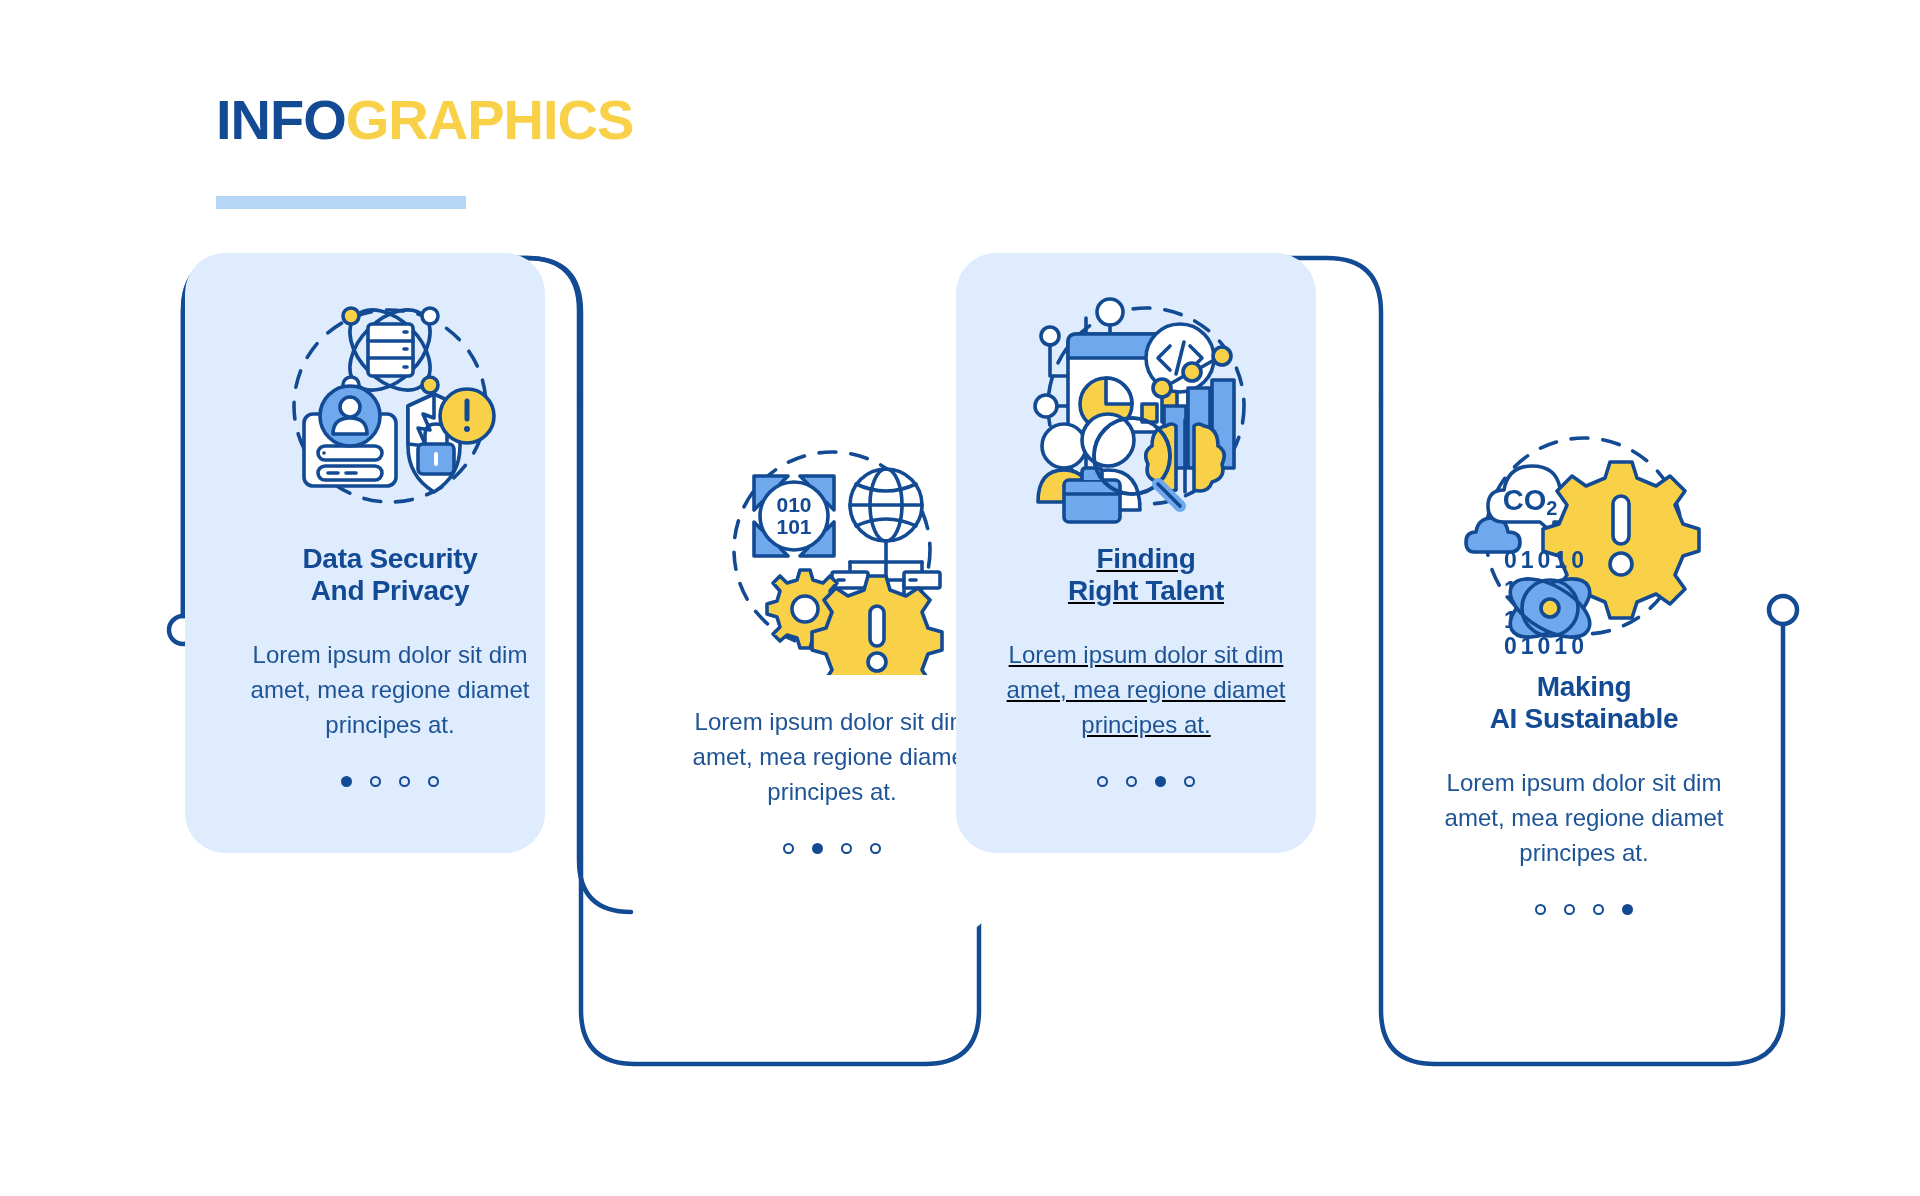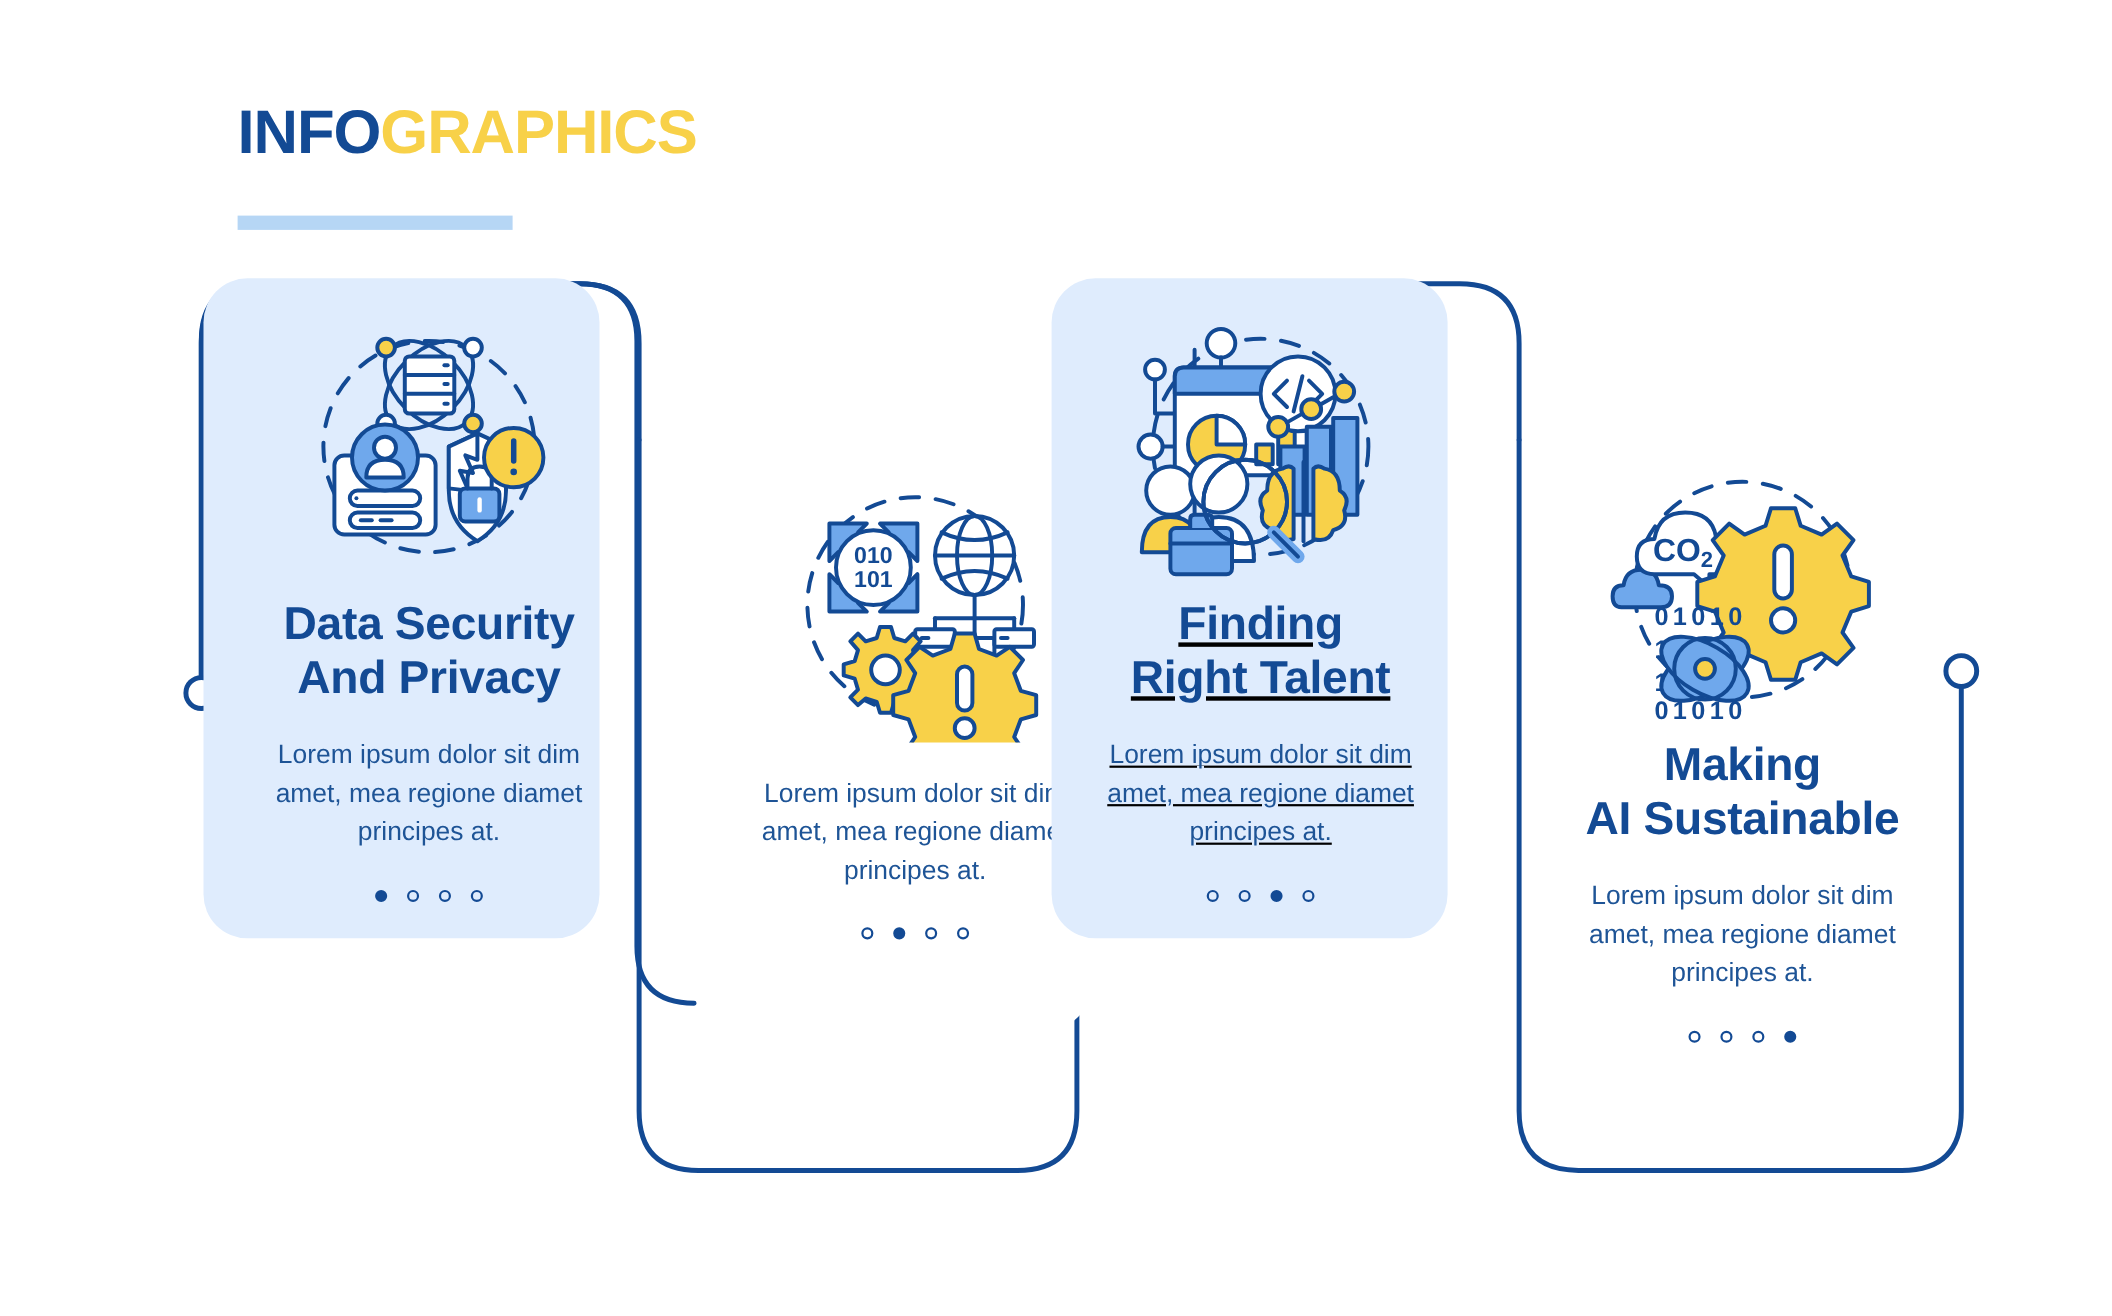--- a/index.html
+++ b/index.html
@@ -82,21 +82,21 @@
 
   .card-icon {
     width: 245px;
     height: 245px;
     flex: 0 0 auto;
   }
   .card-icon svg { display: block; width: 100%; height: 100%; }
 
   .card-title {
     color: #134a94;
-    font-size: 42px;
+    font-size: 28px;
     font-weight: bold;
     line-height: 1.16;
     letter-spacing: -0.3px;
     margin-top: 10px;
     white-space: pre-line;
   }
 
   .card-body {
     color: #1e5496;
     font-size: 24px;

